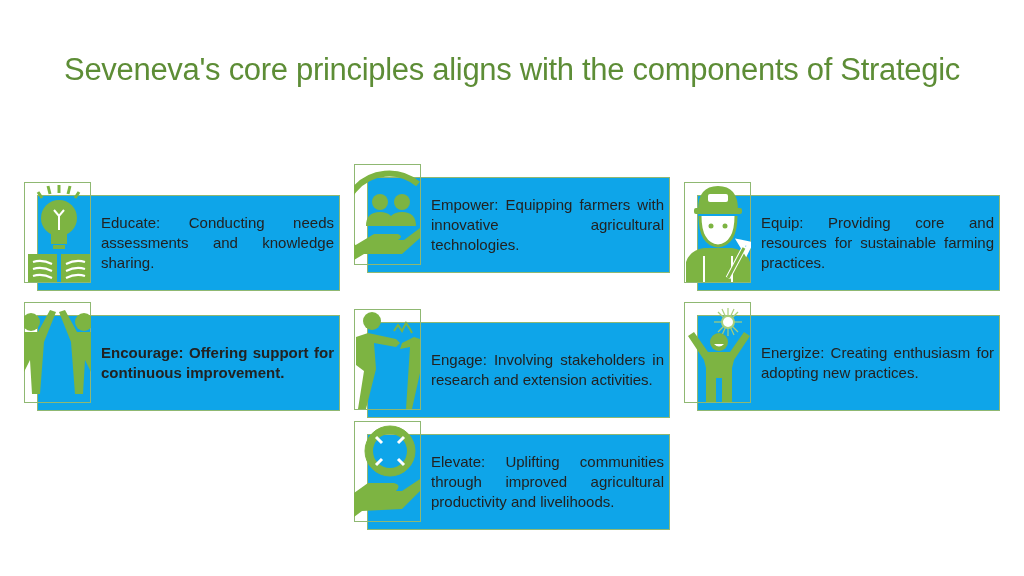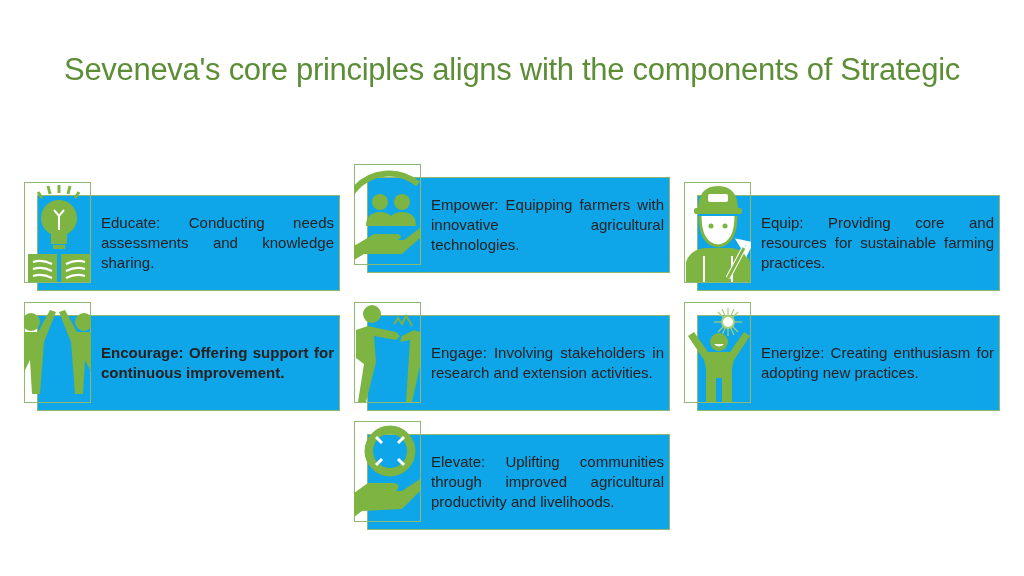--- a/index.html
+++ b/index.html
@@ -116,21 +116,21 @@
   <svg class="icon" viewBox="0 0 67 101">
     <g fill="#7db442">
       <circle cx="7" cy="20" r="9"></circle>
       <circle cx="60" cy="20" r="9"></circle>
       <path d="M0 30 L14 30 L26 8 L32 10 L20 40 L16 92 L8 92 L6 58 L0 70 Z"></path>
       <path d="M67 30 L53 30 L41 8 L35 10 L47 40 L51 92 L59 92 L61 58 L67 70 Z"></path>
     </g>
   </svg>
 </div>
 
-<div class="card" style="left:354px; top:302px;">
+<div class="card" style="left:354px; top:309px;">
   <div class="textbox">
     <div class="desc">
         <span>Engage: Involving stakeholders in research and extension activities.</span>
       </div>
   </div>
   <div class="iconbox"></div>
   <svg class="icon" viewBox="0 0 67 101">
     <g fill="#7db442">
       <circle cx="18" cy="12" r="9"></circle>
       <path d="M2 28 L14 24 L42 30 L46 34 L42 38 L20 34 L22 60 L12 100 L4 100 L10 62 L2 56 Z"></path>

